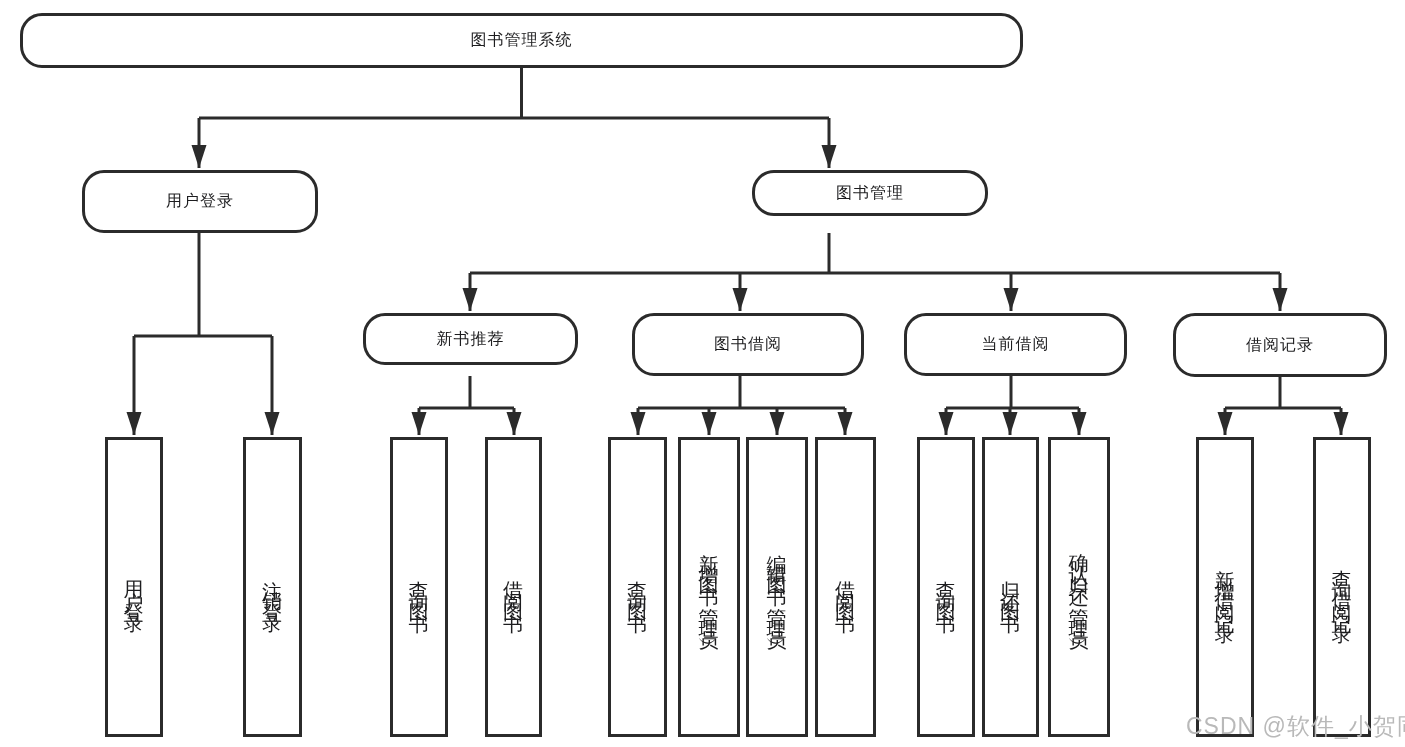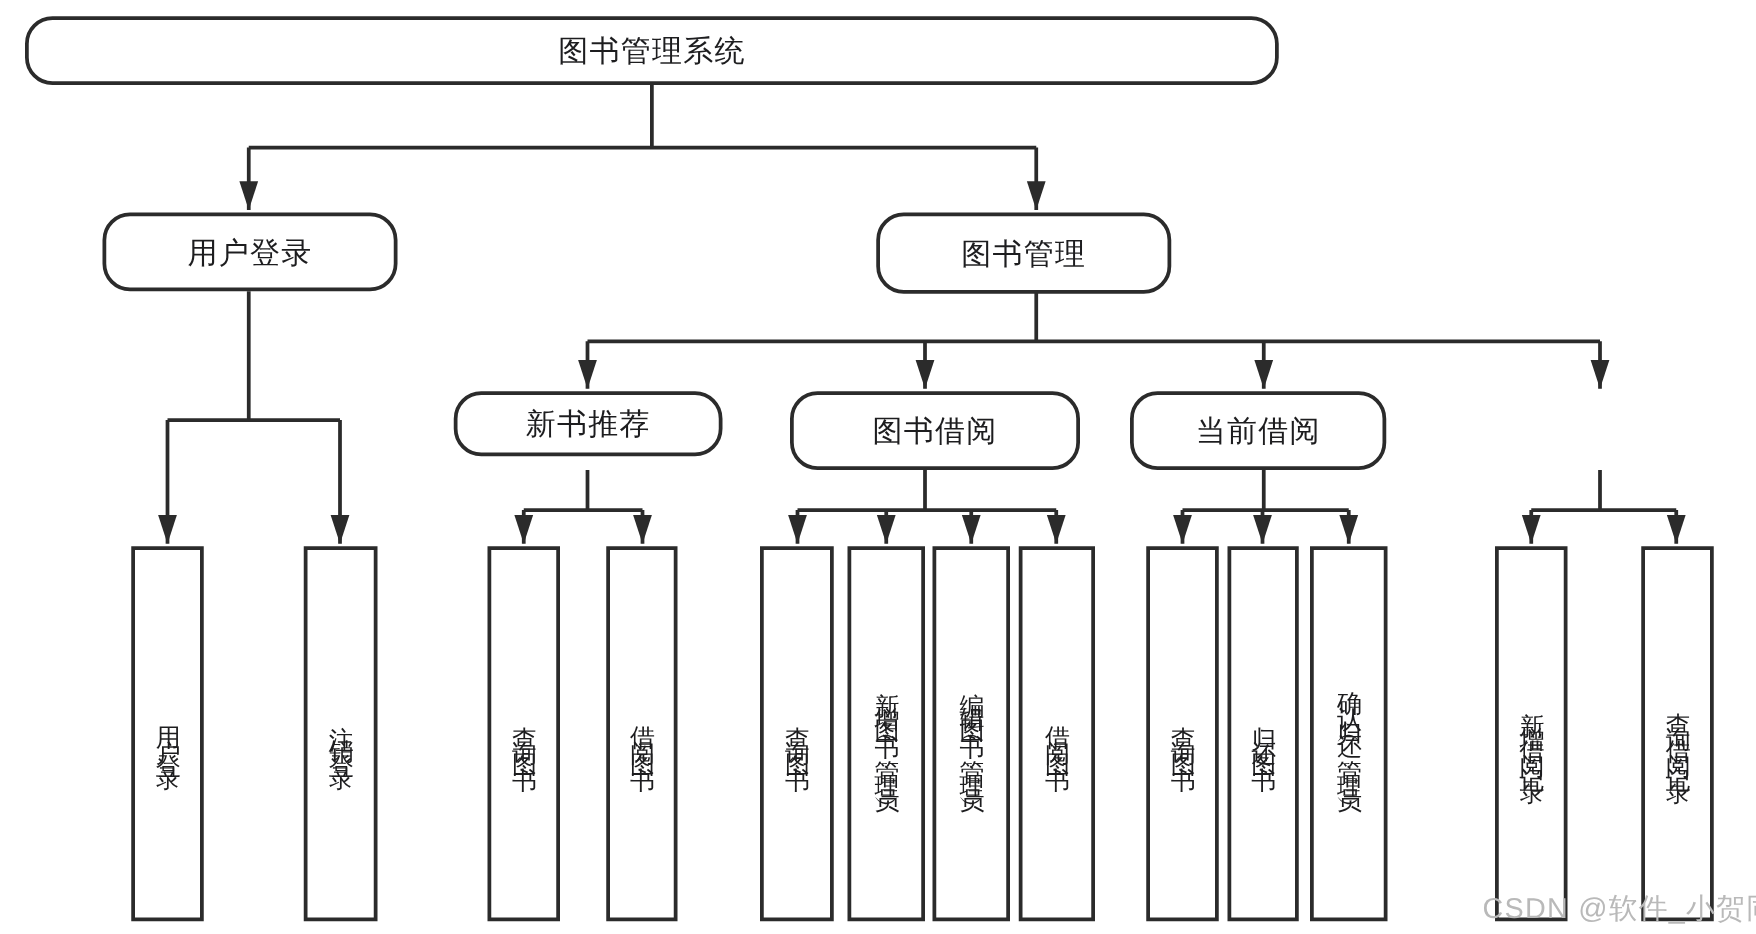--- a/index.html
+++ b/index.html
@@ -10,21 +10,21 @@
     position:absolute;
     box-sizing:border-box;
     border:3px solid #2b2b2b;
     background:#ffffff;
     display:flex;
     align-items:center;
     justify-content:center;
     color:#1d1d1f;
     z-index:2;
   }
-  .h-node{font-size:24px;letter-spacing:1px;border-radius:22px;}
+  .h-node{font-size:16px;letter-spacing:1px;border-radius:22px;}
   .v-node span{
     writing-mode:vertical-rl;
     text-orientation:mixed;
     font-size:20px;
     letter-spacing:11px;
     line-height:1;
     color:#1d1d1f;
     white-space:nowrap;
   }
   .watermark{
@@ -93,32 +93,35 @@
     </g>
   </svg>
 
   <div class="node h-node" style="left:20px;top:13px;width:1003px;height:55px;">
     <span>图书管理系统</span>
   </div>
 
   <div class="node h-node" style="left:82px;top:170px;width:236px;height:63px;">
     <span>用户登录</span>
   </div>
-  <div class="node h-node" style="left:701px;top:170px;width:236px;height:65px;">
+  <div class="node h-node" style="left:752px;top:170px;width:236px;height:46px;">
     <span>图书管理</span>
   </div>
 
   <div class="node h-node" style="left:363px;top:313px;width:215px;height:52px;">
     <span>新书推荐</span>
   </div>
   <div class="node h-node" style="left:632px;top:313px;width:232px;height:63px;">
     <span>图书借阅</span>
   </div>
-  <div class="node h-node" style="left:904px;top:313px;width:205px;height:63px;text-align:center;">
+  <div class="node h-node" style="left:904px;top:313px;width:223px;height:63px;text-align:center;">
     <span>当前借阅</span>
+  </div>
+  <div class="node h-node" style="left:1173px;top:313px;width:214px;height:64px;">
+    <span>借阅记录</span>
   </div>
 
   <div class="node v-node" style="left:105px;top:437px;width:58px;height:300px;">
     <span>用户登录</span>
   </div>
   <div class="node v-node" style="left:243px;top:437px;width:59px;height:300px;">
     <span>注销登录</span>
   </div>
 
   <div class="node v-node" style="left:390px;top:437px;width:58px;height:300px;">

